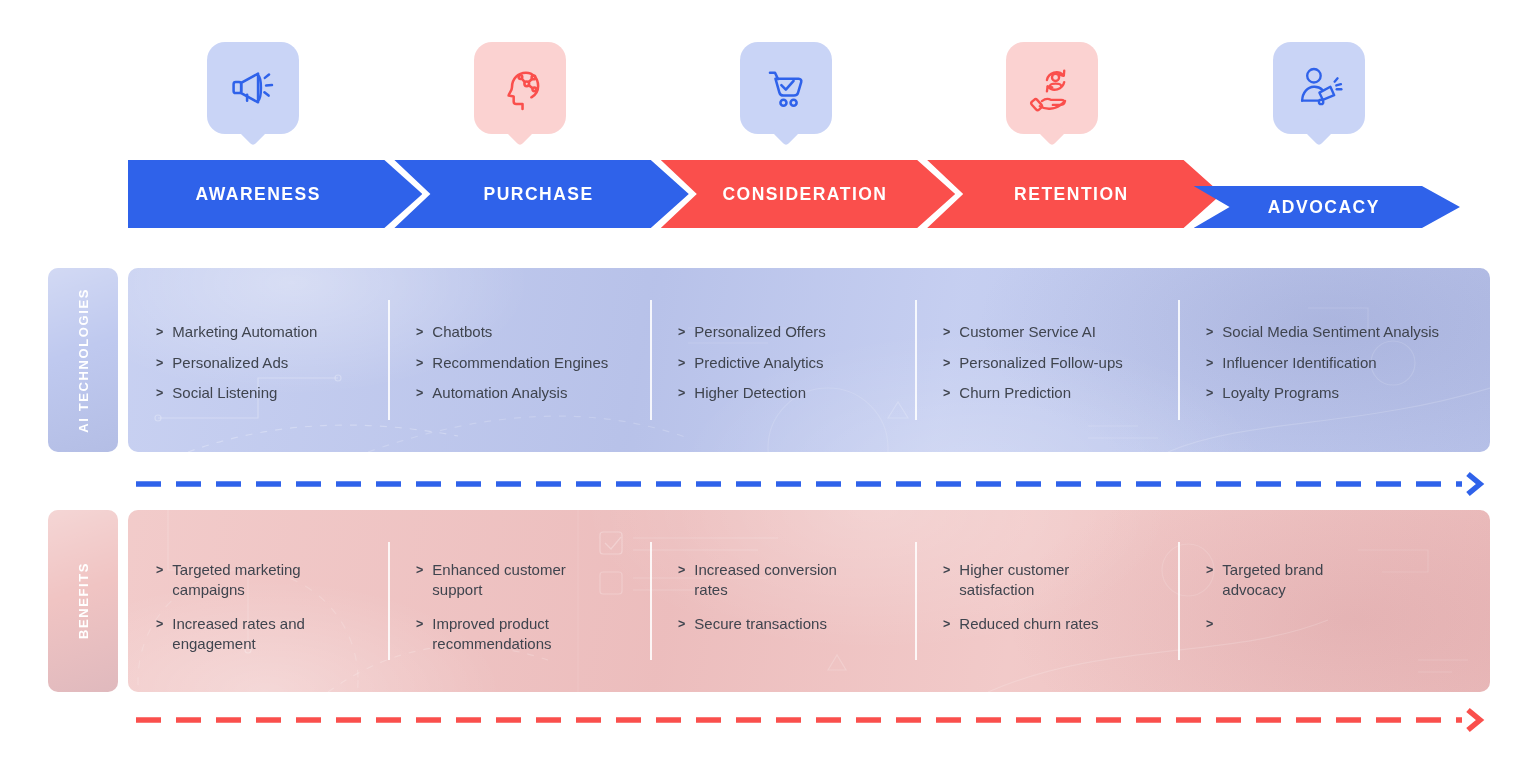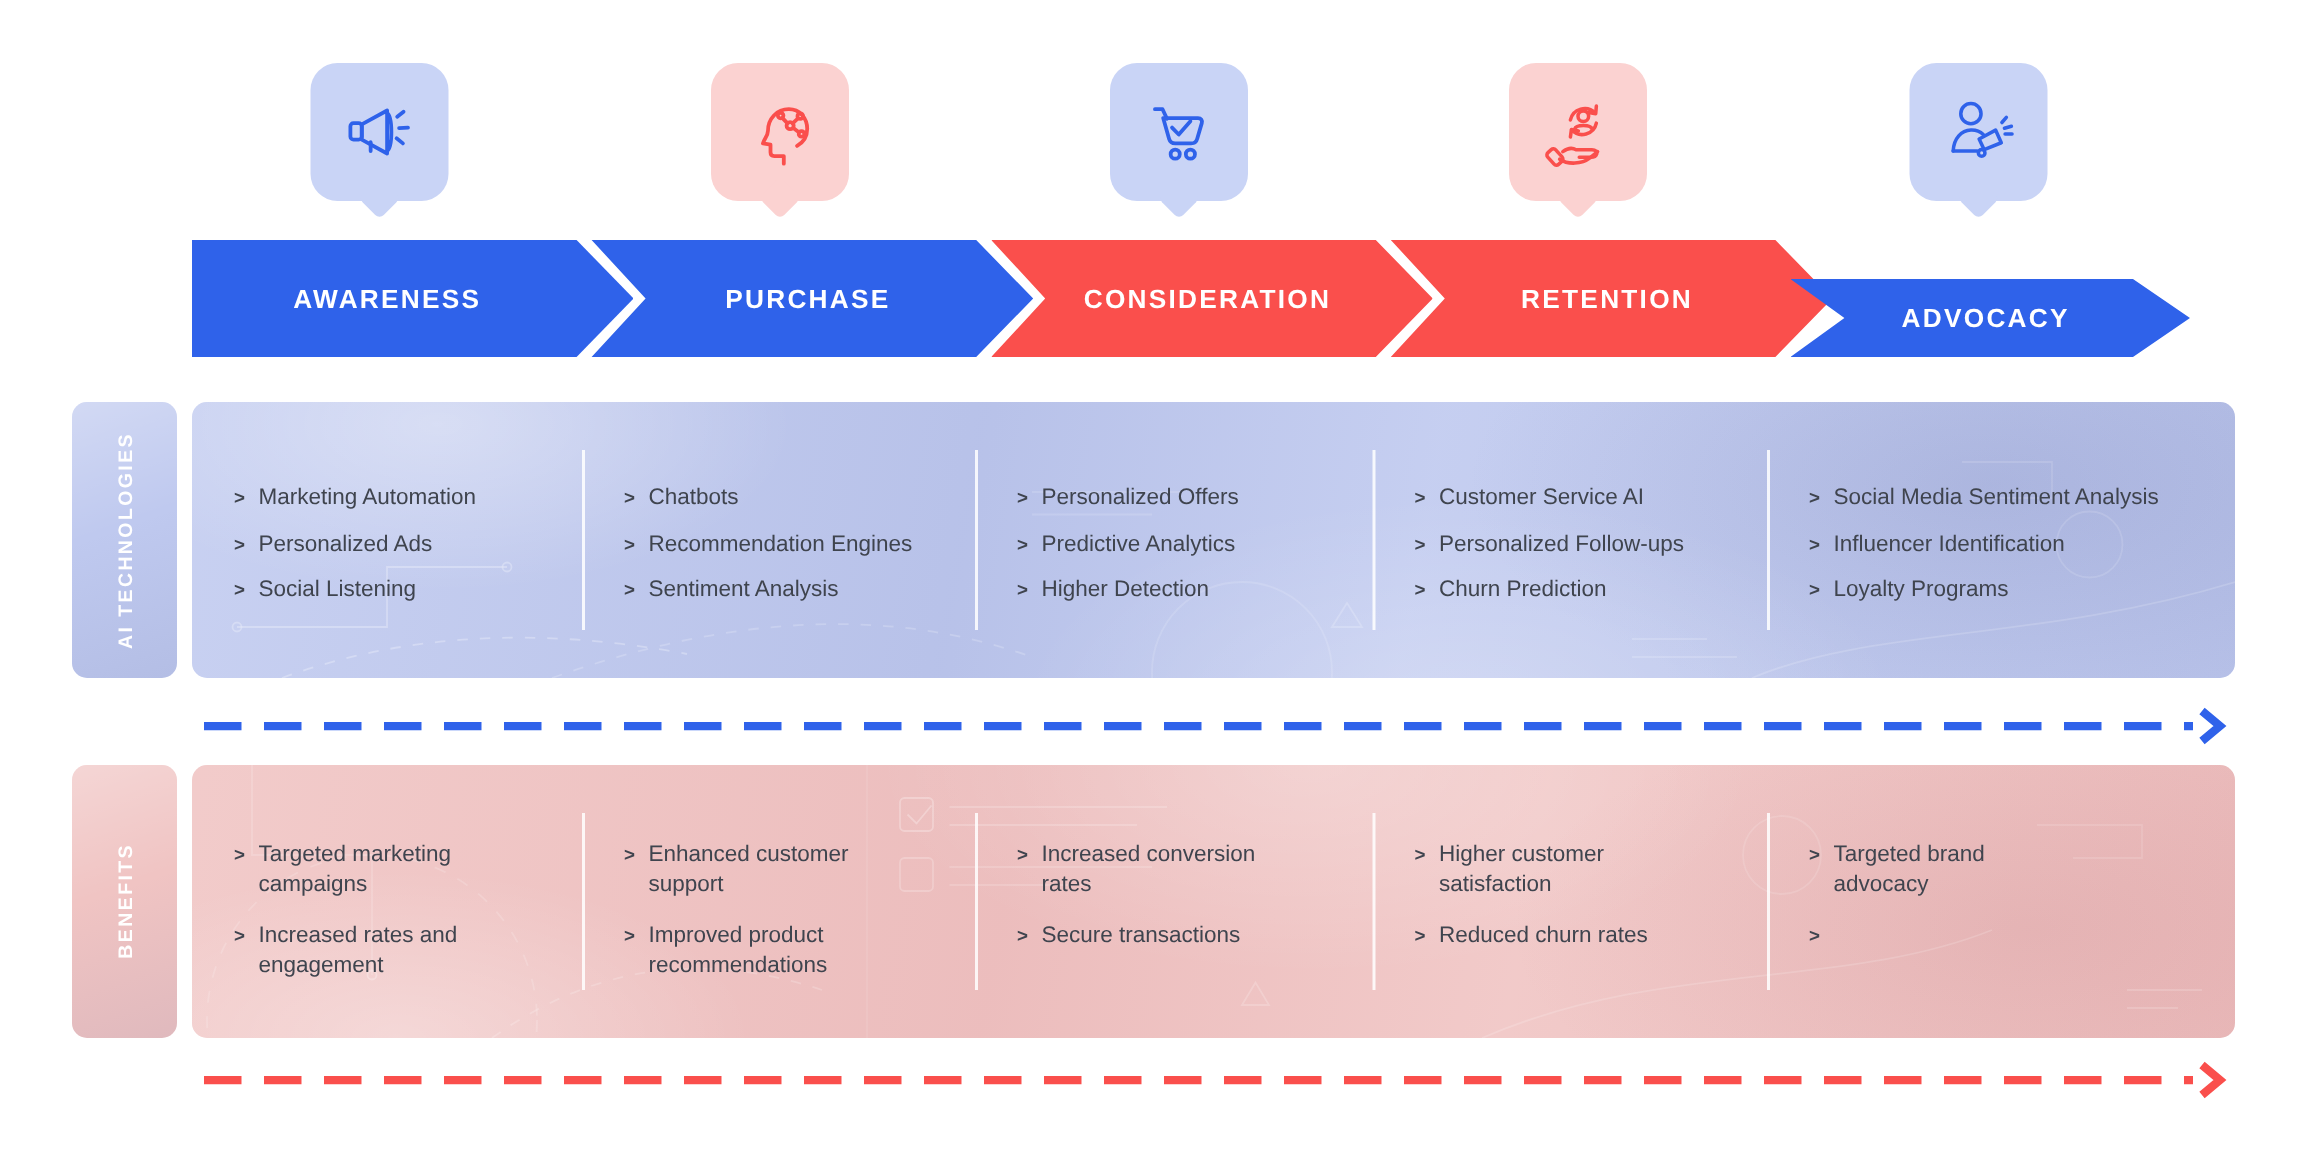--- a/index.html
+++ b/index.html
@@ -22,21 +22,21 @@
   .icon-cell{display:flex;justify-content:center;align-items:flex-start;}
   .bubble{position:relative;width:92px;height:92px;border-radius:18px;
     display:flex;align-items:center;justify-content:center;transform:translateX(-8px);}
   .bubble::after{content:"";position:absolute;bottom:-8px;left:50%;width:20px;height:20px;
     background:inherit;border-radius:4px;transform:translateX(-50%) rotate(45deg);z-index:-0;}
   .bubble.blue{background-color:var(--blue-bubble);color:var(--blue);}
   .bubble.red{background-color:var(--red-bubble);color:var(--red);}
   .bubble svg{position:relative;z-index:1;}
 
   
-  .arrows-row{position:absolute;left:128px;top:160px;width:1332px;height:78px;
+  .arrows-row{position:absolute;left:128px;top:160px;width:1332px;height:68px;
     display:grid;grid-template-columns:repeat(5,1fr);}
   .arrow-cell{position:relative;}
   .arrow{position:absolute;top:0;bottom:0;left:0;right:-28px;
     display:flex;align-items:center;justify-content:center;
     color:#fff;font-weight:bold;font-size:17.5px;letter-spacing:1.5px;
     clip-path:polygon(0 0, calc(100% - 38px) 0, 100% 50%, calc(100% - 38px) 100%, 0 100%, 36px 50%);
     padding-left:28px;padding-right:34px;}
   .arrow-cell:first-child .arrow{
     clip-path:polygon(0 0, calc(100% - 38px) 0, 100% 50%, calc(100% - 38px) 100%, 0 100%);
     padding-left:0;}
@@ -230,21 +230,21 @@
         <div class="item">
             <span class="chev">&gt;</span>
             <span class="item-text">Chatbots</span>
           </div>
         <div class="item">
             <span class="chev">&gt;</span>
             <span class="item-text">Recommendation Engines</span>
           </div>
         <div class="item">
             <span class="chev">&gt;</span>
-            <span class="item-text">Sentiment Analysis</span>
+            <span class="item-text">Automation Analysis</span>
           </div>
       </div>
       <div class="band-col">
         <div class="item">
             <span class="chev">&gt;</span>
             <span class="item-text">Personalized Offers</span>
           </div>
         <div class="item">
             <span class="chev">&gt;</span>
             <span class="item-text">Predictive Analytics</span>

